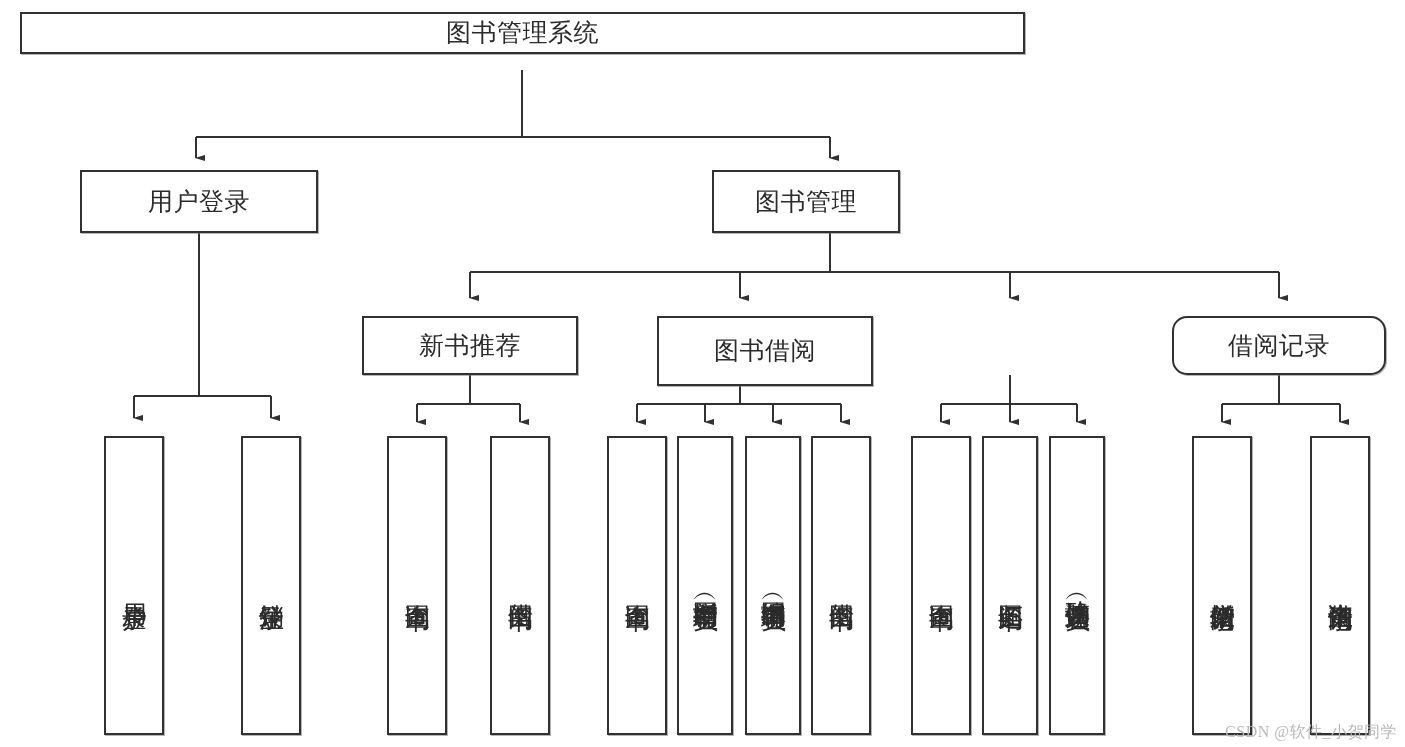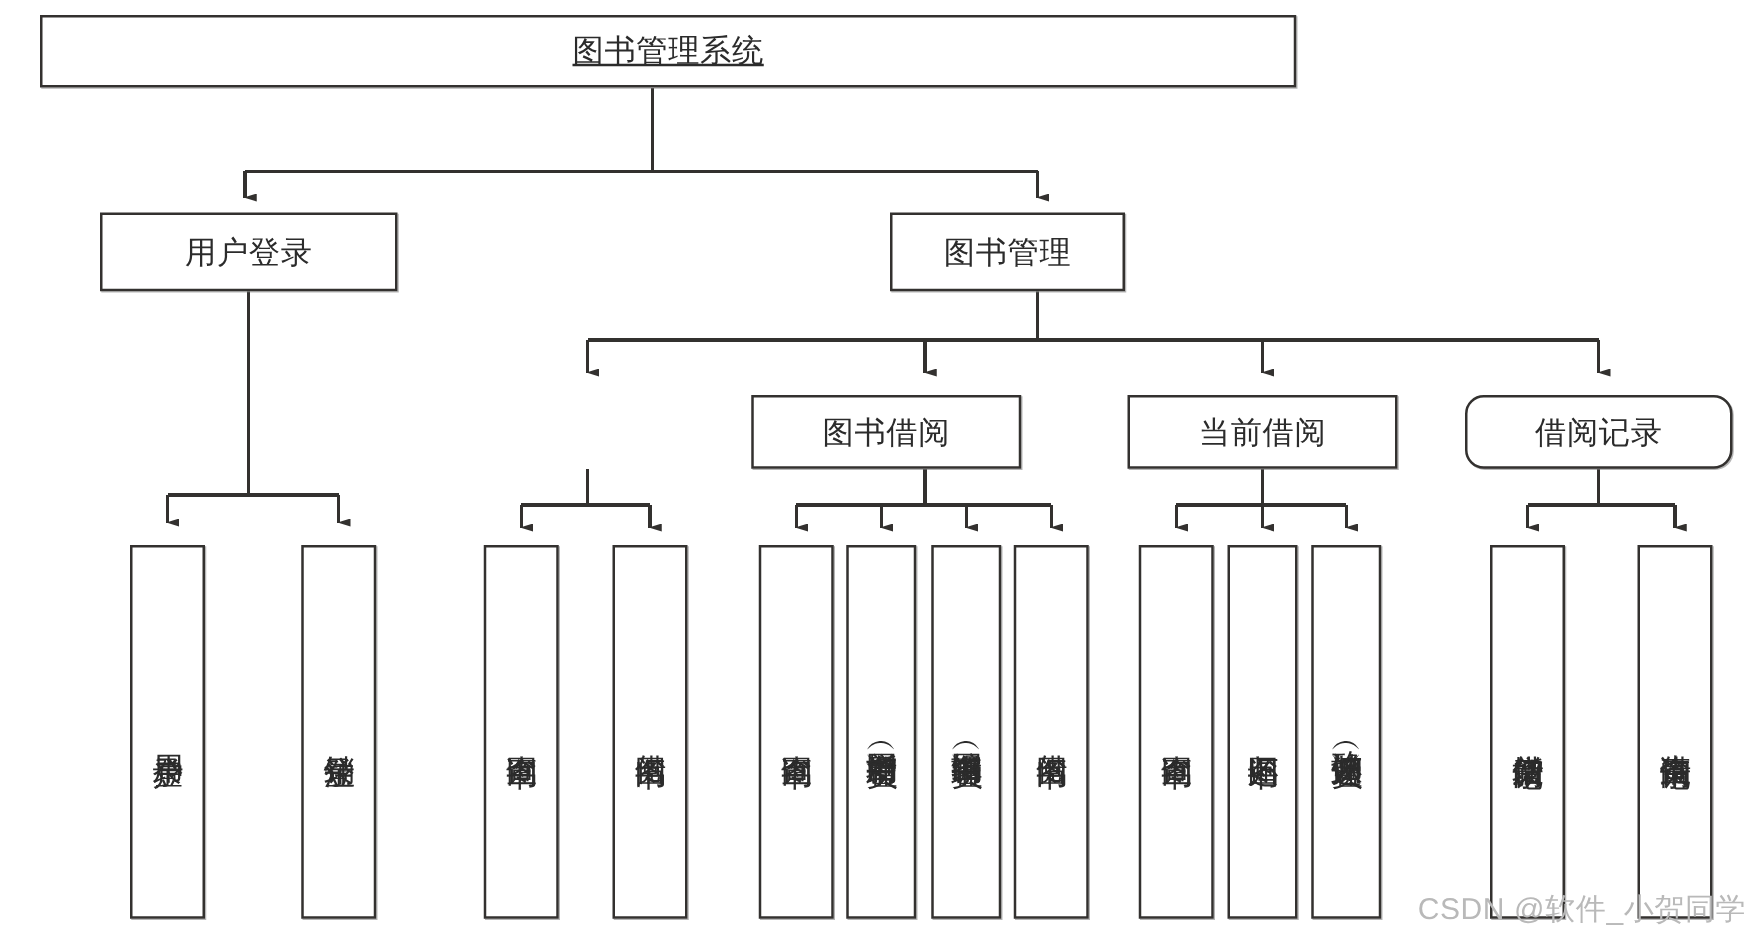--- a/index.html
+++ b/index.html
@@ -60,26 +60,26 @@
     display: block;
     max-height: 100%;
   }
   .node-label {
     display: block;
   }
   #watermark {
     position: absolute;
     right: 8px;
     bottom: 4px;
-    font-size: 24px;
+    font-size: 16px;
     color: #b9b9b9;
     letter-spacing: 0.5px;
     white-space: nowrap;
     z-index: 5;
-    font-family: Liberation Sans, sans-serif;
+    font-family: Liberation Serif, serif;
   }
 </style>
 </head>
 <body>
 
 <div id="diagram-root">
 
   <svg id="edge-layer" viewBox="0 0 1405 747" width="1405" height="747">
     <defs>
       <marker id="arrowhead" markerWidth="9" markerHeight="11" refX="3.2" refY="9.4" orient="auto" markerUnits="userSpaceOnUse">
@@ -125,40 +125,40 @@
       <path d="M 1010 404 L 1010 422" marker-end="url(#arrowhead)"></path>
       <path d="M 1077 404 L 1077 422" marker-end="url(#arrowhead)"></path>
 
       <path d="M 1279 375 L 1279 404"></path>
       <path d="M 1222 404 L 1340 404"></path>
       <path d="M 1222 404 L 1222 422" marker-end="url(#arrowhead)"></path>
       <path d="M 1340 404 L 1340 422" marker-end="url(#arrowhead)"></path>
     </g>
   </svg>
 
-  <div class="node horizontal" style="left:32px; top:12px; width:1005px; height:58px;text-decoration:underline;">
+  <div class="node horizontal" style="left:20px; top:12px; width:1005px; height:42px;">
     <span class="node-label">图书管理系统</span>
   </div>
 
   <div class="node horizontal" style="left:80px; top:170px; width:238px; height:63px;">
     <span class="node-label">用户登录</span>
   </div>
 
   <div class="node horizontal" style="left:712px; top:170px; width:188px; height:63px;">
     <span class="node-label">图书管理</span>
   </div>
 
-
-  <div class="node horizontal" style="left:601px; top:316px; width:216px; height:59px;">
+  <div class="node horizontal" style="left:362px; top:316px; width:216px; height:59px;">
+    <span class="node-label">新书推荐</span>
+  </div>
+
+  <div class="node horizontal" style="left:657px; top:316px; width:216px; height:70px;">
     <span class="node-label">图书借阅</span>
   </div>
 
-  <div class="node horizontal" style="left:902px; top:316px; width:216px; height:59px;">
-    <span class="node-label">当前借阅</span>
-  </div>
 
   <div class="node horizontal" style="left:1172px; top:316px; width:214px; height:59px;border-radius:15px;">
     <span class="node-label">借阅记录</span>
   </div>
 
   <div class="node vertical" style="left:104px; top:436px; width:60px; height:299px;">
     <span class="node-label">用户登录</span>
   </div>
 
   <div class="node vertical" style="left:241px; top:436px; width:60px; height:299px;">

